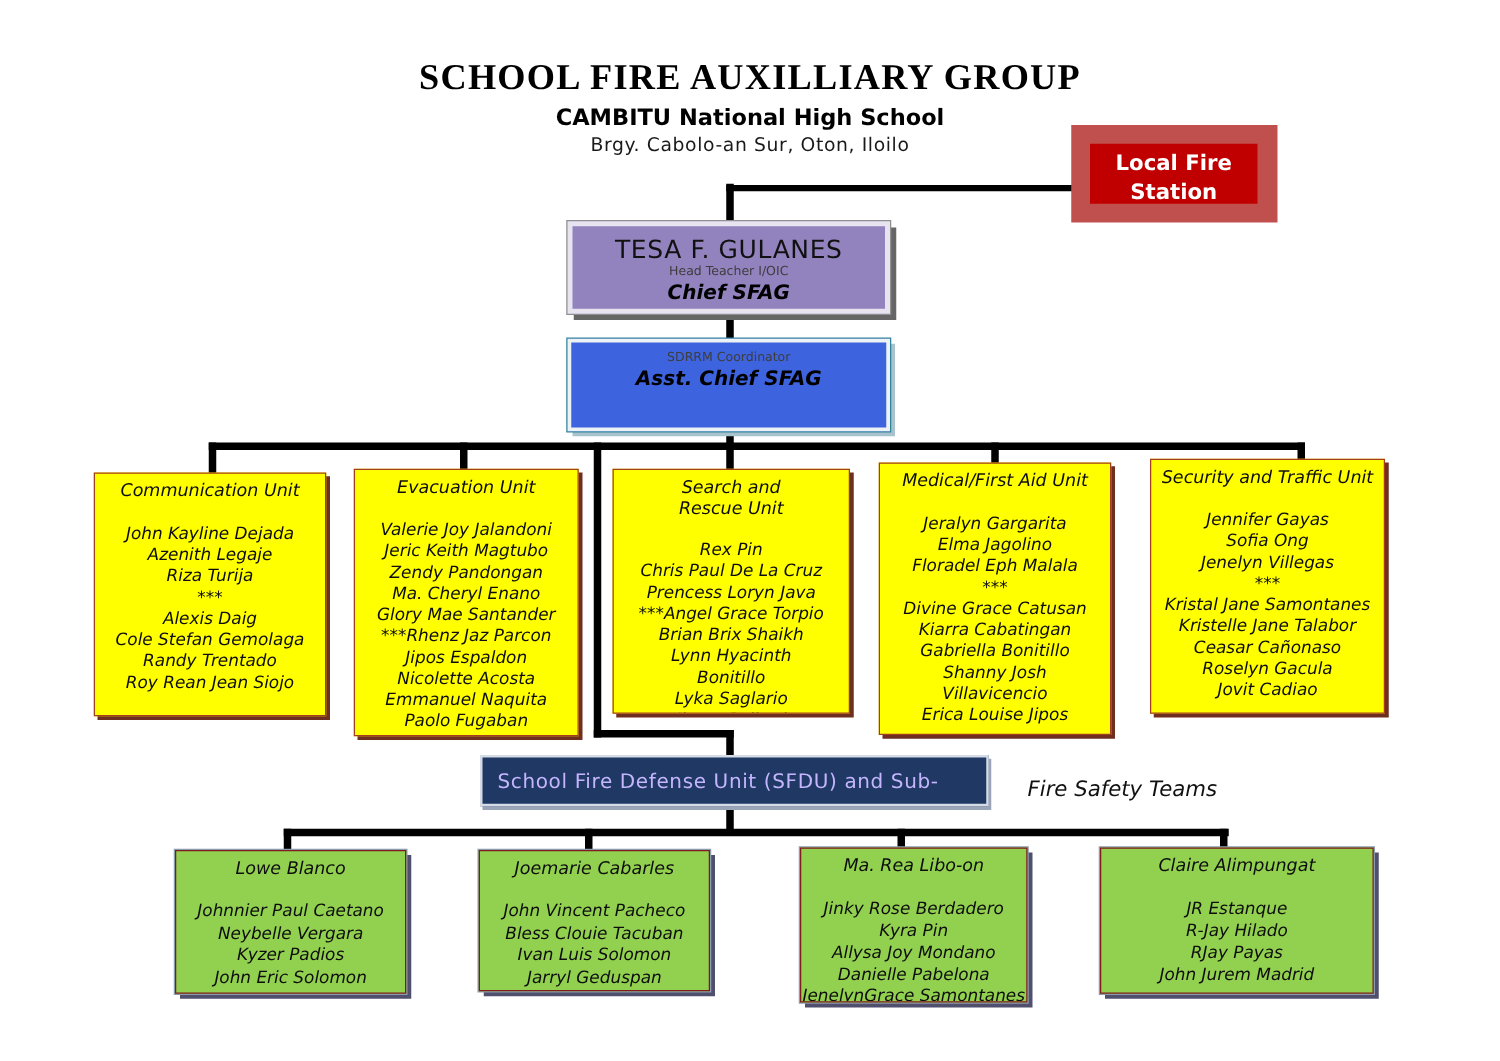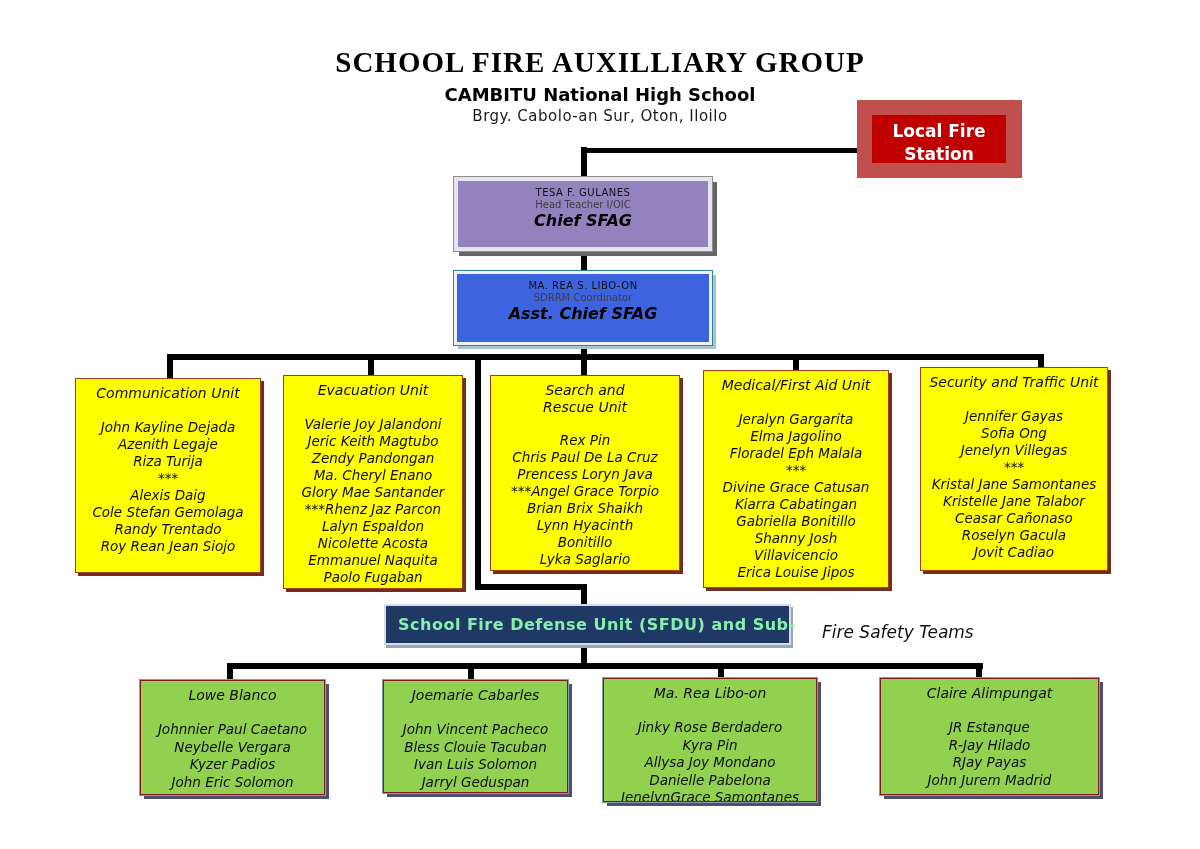--- a/index.html
+++ b/index.html
@@ -16,32 +16,32 @@
   .address{font-size:15px;margin-top:2px;color:#1a1a1a;letter-spacing:0.5px;}
   
   .red-outer{left:857px;top:100px;width:165px;height:78px;background:#C0504D;}
   .red-inner{position:absolute;left:15px;top:15px;width:134px;height:48px;background:#C00000;overflow:hidden;}
   .red-inner .txt{color:#fff;font-weight:bold;font-size:17px;line-height:23px;text-align:center;padding-top:5px;}
   
   .pbox{left:454px;top:177px;width:250px;height:60px;background:#9282BE;border:4px solid #E7E3EF;
         box-shadow:0 0 0 1px #8f8f8f,5px 5px 0 #666666;text-align:center;padding-top:6px;}
   .bbox{left:454px;top:271px;width:252px;height:62px;background:#3E63DE;border:3px solid #EDF3F5;
         box-shadow:0 0 0 1px #31849B,4px 4px 0 #A9C3CE;text-align:center;padding-top:6px;}
-  .nm{font-size:10px;color:#111;letter-spacing:0.5px;}
+  .nm{font-size:20px;color:#111;letter-spacing:0.5px;}
   .pos{font-size:10px;color:#3d3d3d;margin-top:1px;}
   .role{font-size:16px;font-weight:bold;font-style:italic;color:#000;margin-top:1px;}
   
   .ubox{background:#FFFF00;border:1px solid #A33E1E;box-shadow:3px 3px 0 #6E2F1E;
         text-align:center;font-style:italic;color:#0d0d0d;overflow:hidden;padding-top:6px;box-sizing:border-box;}
   .utitle{font-size:14px;line-height:17px;margin-bottom:17px;}
   .ulist div{font-size:13.5px;line-height:17px;white-space:nowrap;}
   
   .banner{left:384px;top:604px;width:407px;height:41px;background:#1F3864;border:2px solid #D6DCE5;
           box-shadow:2px 3px 0 #9AA5B8;display:flex;align-items:center;box-sizing:border-box;}
-  .banner span{color:#86efac;font-weight:bold;font-size:16px;padding-left:12px;letter-spacing:0.5px;white-space:nowrap;}
+  .banner span{color:#c4b5fd;font-weight:normal;font-size:16px;padding-left:12px;letter-spacing:0.5px;white-space:nowrap;}
   .fst{left:822px;top:622px;font-style:italic;font-size:17px;color:#111;}
   
   .gbox{background:#92D050;border:1px solid #7f1d1d;box-shadow:0 0 0 1px #8C9BB0,4px 4px 0 #50506E;
         text-align:center;font-style:italic;color:#0d0d0d;overflow:hidden;padding-top:6px;box-sizing:border-box;}
   .gleader{font-size:14px;line-height:17px;margin-bottom:17px;}
   .glist div{font-size:13.5px;line-height:17.5px;white-space:nowrap;text-align:center;}
 </style>
 </head>
 <body>
 
@@ -79,21 +79,20 @@
     </div>
   </div>
 
   <div class="abs pbox">
     <div class="nm">TESA F. GULANES</div>
     <div class="pos">Head Teacher I/OIC</div>
     <div class="role">Chief SFAG</div>
   </div>
 
   <div class="abs bbox">
-    <div class="nm">MA. REA S. LIBO-ON</div>
     <div class="pos">SDRRM Coordinator</div>
     <div class="role">Asst. Chief SFAG</div>
   </div>
 
   <div class="abs ubox" style="left:75px;top:378px;width:186px;height:195px;">
     <div class="utitle">Communication Unit</div>
     <div class="ulist">
         <div>John Kayline Dejada</div>
         <div>Azenith Legaje</div>
         <div>Riza  Turija</div>
@@ -106,21 +105,21 @@
   </div>
   <div class="abs ubox" style="left:283px;top:375px;width:180px;height:214px;">
     <div class="utitle">Evacuation Unit</div>
     <div class="ulist">
         <div>Valerie Joy Jalandoni</div>
         <div>Jeric Keith Magtubo</div>
         <div>Zendy Pandongan</div>
         <div>Ma. Cheryl Enano</div>
         <div>Glory Mae  Santander</div>
         <div>***Rhenz Jaz Parcon</div>
-        <div>Lalyn Espaldon</div>
+        <div>Jipos Espaldon</div>
         <div>Nicolette Acosta</div>
         <div>Emmanuel Naquita</div>
         <div>Paolo Fugaban</div>
       </div>
   </div>
   <div class="abs ubox" style="left:490px;top:375px;width:190px;height:196px;">
     <div class="utitle" style="margin-bottom:16px;width:130px;margin-left:auto;margin-right:auto;">Search and Rescue Unit</div>
     <div class="ulist">
         <div>Rex Pin</div>
         <div>Chris Paul De La Cruz</div>
@@ -179,21 +178,21 @@
   </div>
   <div class="abs gbox" style="left:383px;top:680px;width:185px;height:113px;">
     <div class="gleader">Joemarie Cabarles</div>
     <div class="glist">
         <div>John Vincent Pacheco</div>
         <div>Bless Clouie Tacuban</div>
         <div>Ivan Luis Solomon</div>
         <div>Jarryl Geduspan</div>
       </div>
   </div>
-  <div class="abs gbox" style="left:603px;top:678px;width:214px;height:124px;">
+  <div class="abs gbox" style="left:640px;top:678px;width:182px;height:124px;">
     <div class="gleader">Ma. Rea Libo-on</div>
     <div class="glist">
         <div>Jinky Rose Berdadero</div>
         <div>Kyra Pin</div>
         <div>Allysa Joy Mondano</div>
         <div>Danielle Pabelona</div>
         <div>JenelynGrace Samontanes</div>
       </div>
   </div>
   <div class="abs gbox" style="left:880px;top:678px;width:219px;height:117px;">

